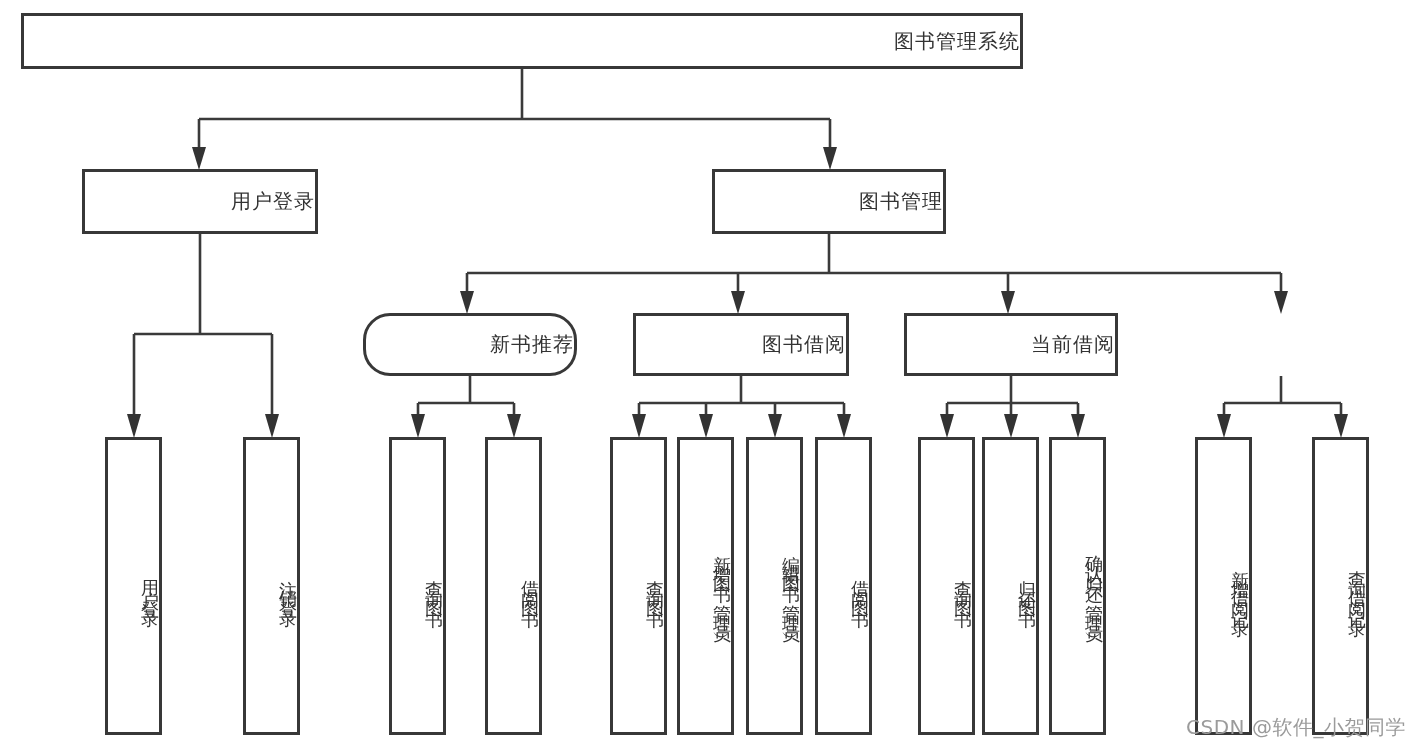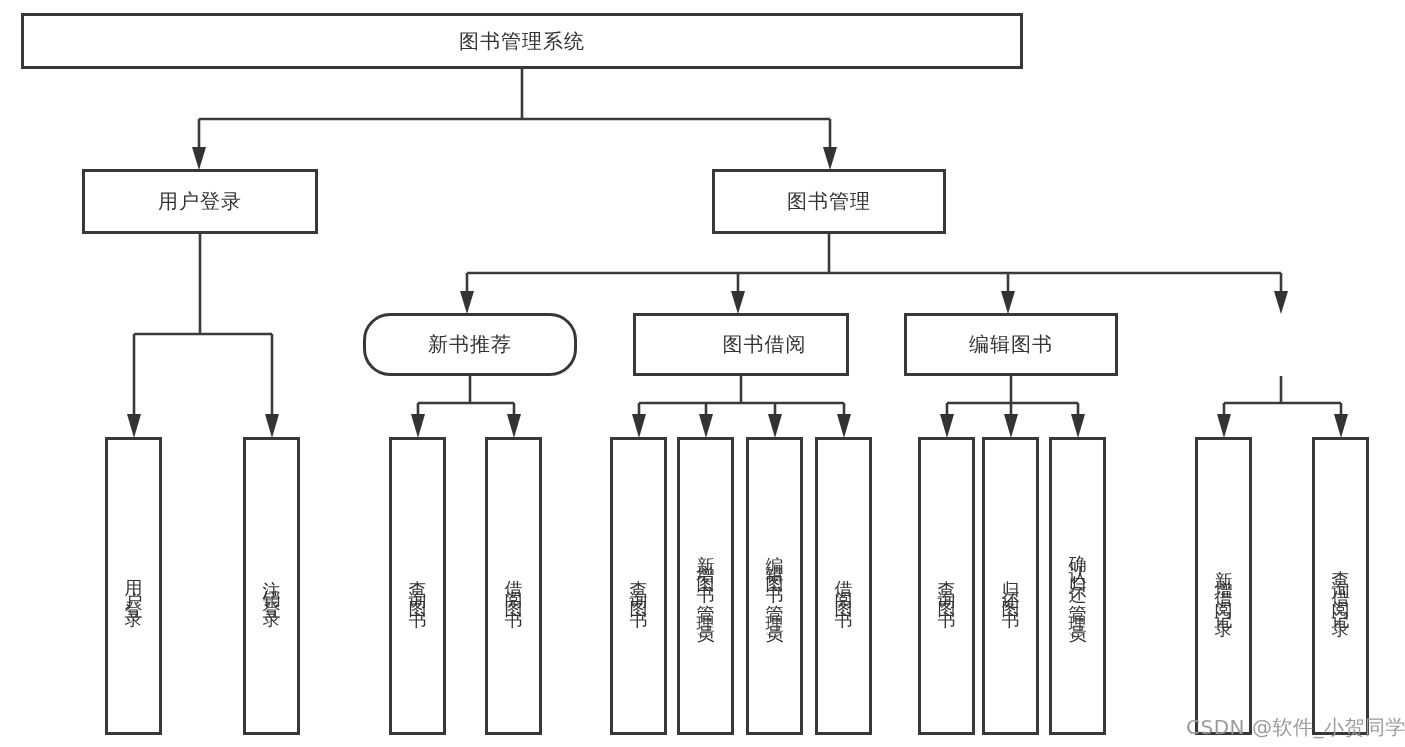--- a/index.html
+++ b/index.html
@@ -6,21 +6,21 @@
   .canvas {
     position:relative; width:1405px; height:747px; background:#ffffff;
     font-family:"DejaVu Sans","Liberation Sans",sans-serif; color:#333333;
     overflow:hidden;
   }
   .connectors { position:absolute; left:0; top:0; width:1405px; height:747px; z-index:1; }
   .connectors path { stroke:#3a3a3a; stroke-width:2.6; fill:none; }
   .connectors polygon { fill:#333333; stroke:none; }
   .node {
     position:absolute; box-sizing:border-box; background:#ffffff;
-    border:3px solid #383838; display:flex; align-items:center; justify-content:center;
+    border:3px solid #383838; display:flex; align-items:center; justify-content:flex-end;
     z-index:2; font-size:20px; letter-spacing:1px; color:#333333;
   }
   .node-root   { left:21px;  top:13px;  width:1002px; height:56px; }
   .lvl2        { top:169px;  height:65px; }
   .n-userlogin { left:82px;  width:236px; }
   .n-bookmgmt  { left:712px; width:234px; }
   .lvl3        { top:313px;  height:63px; }
   .n-recommend { left:363px;  width:214px;border-radius:27px; }
   .n-borrow    { left:633px;  width:216px;padding-left:47px; }
   .n-current   { left:904px;  width:214px; }
@@ -118,21 +118,21 @@
     <span>图书管理</span>
   </div>
 
   <div class="node lvl3 n-recommend">
     <span>新书推荐</span>
   </div>
   <div class="node lvl3 n-borrow">
     <span>图书借阅</span>
   </div>
   <div class="node lvl3 n-current">
-    <span>编辑图书</span>
+    <span>当前借阅</span>
   </div>
 
   <div class="node leaf lf1">
     <span>用户登录</span>
   </div>
   <div class="node leaf lf2">
     <span>注销登录</span>
   </div>
   <div class="node leaf lf3">
     <span>查询图书</span>

